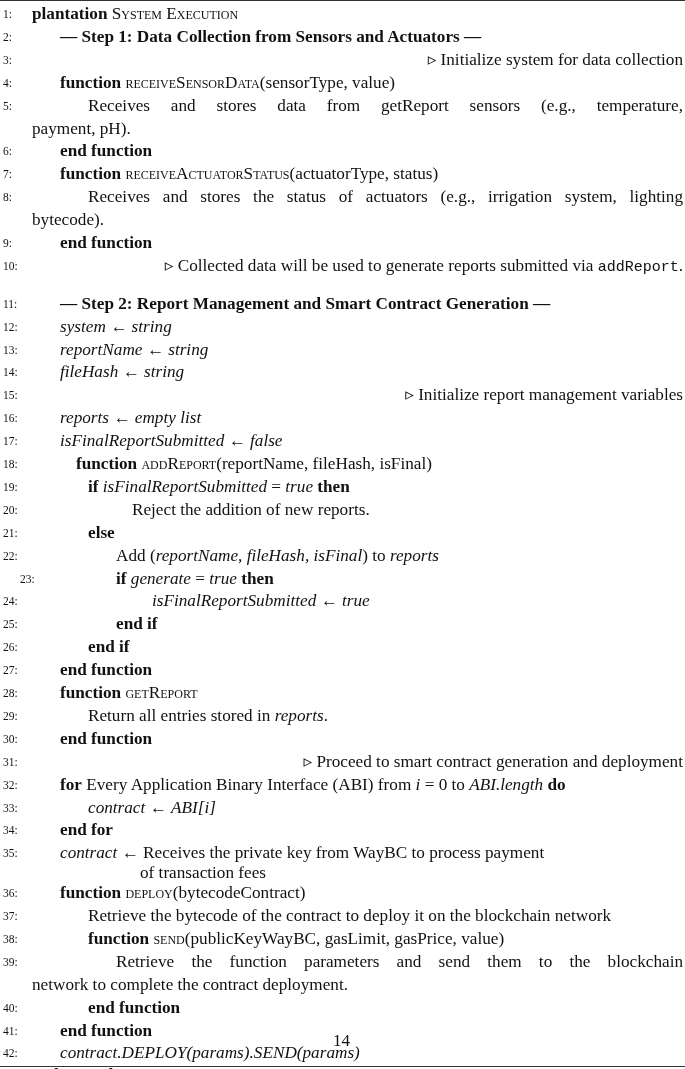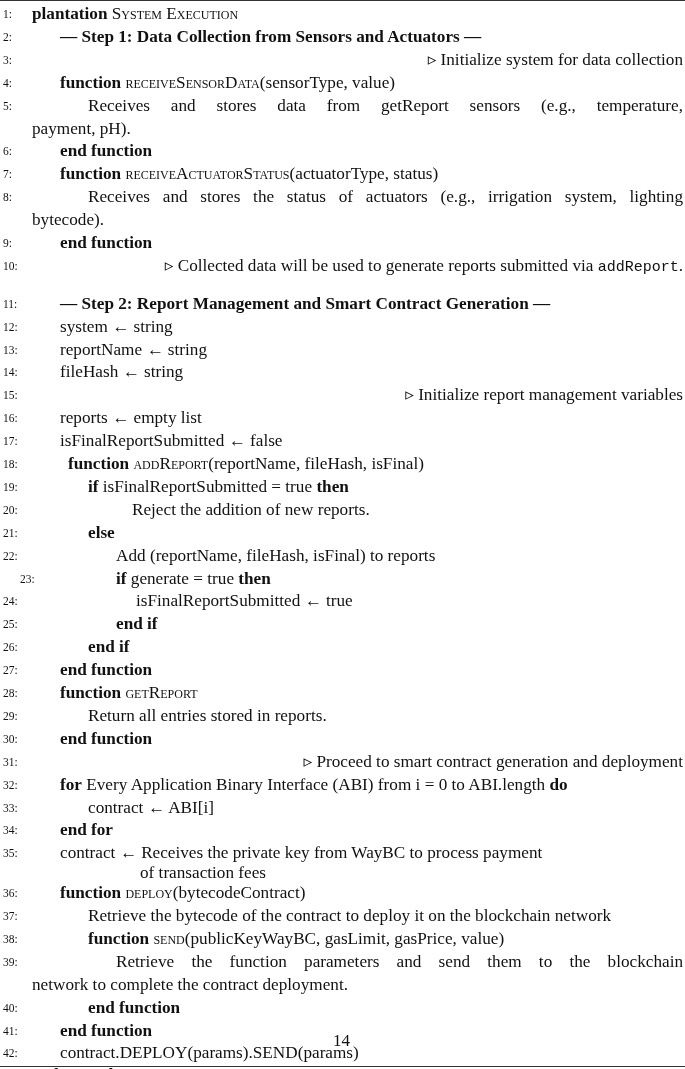--- a/index.html
+++ b/index.html
@@ -17,21 +17,21 @@
       position: absolute; left: 0; width: 685px;
       font-size: 17.2px; line-height: 20px; white-space: nowrap;
     }
     .ln {
       position: absolute; left: 3px; width: 30px;
       font-size: 11.5px; text-align: right; padding-right: 0;
     }
     .txt { position: absolute; white-space: nowrap; }
     .kw { font-weight: bold; }
     .sc { font-variant: small-caps; }
-    .it { }
+    .it { font-style: italic; }
     .tt { font-family: "Liberation Mono", "DejaVu Sans Mono", monospace; font-size: 15px; }
     .cmt { position: absolute; right: 2px; white-space: nowrap; }
     .just { text-align: justify; text-align-last: justify; }
     .pagenum {
       position: absolute; left: 333px; top: 1029px; font-size: 17px;
     }
   </style>
 </head>
 <body>
 
@@ -134,21 +134,21 @@
     <span class="txt" style="left:60px"><span class="it">reports</span><span> ← </span><span class="it">empty list</span></span>
   </div>
 
   <div class="line" style="top: 430px;">
     <span class="ln" style="left:3px;width:auto">17:</span>
     <span class="txt" style="left:60px"><span class="it">isFinalReportSubmitted</span><span> ← </span><span class="it">false</span></span>
   </div>
 
   <div class="line" style="top: 453px;">
     <span class="ln" style="left:3px;width:auto">18:</span>
-    <span class="txt" style="left:68px">
+    <span class="txt" style="left:76px">
       <span class="kw">function</span>
       <span class="sc">addReport</span><span>(reportName, fileHash, isFinal)</span>
     </span>
   </div>
 
   <div class="line" style="top: 476px;">
     <span class="ln" style="left:3px;width:auto">19:</span>
     <span class="txt" style="left:88px"><span class="kw">if</span> <span class="it">isFinalReportSubmitted</span><span> = </span><span class="it">true</span> <span class="kw">then</span></span>
   </div>
 
@@ -167,21 +167,21 @@
     <span class="txt" style="left:116px"><span>Add (</span><span class="it">reportName, fileHash, isFinal</span><span>) to </span><span class="it">reports</span></span>
   </div>
 
   <div class="line" style="top: 568px;">
     <span class="ln" style="left:20px;width:auto">23:</span>
     <span class="txt" style="left:116px"><span class="kw">if</span> <span class="it">generate</span><span> = </span><span class="it">true</span> <span class="kw">then</span></span>
   </div>
 
   <div class="line" style="top: 590px;">
     <span class="ln" style="left:3px;width:auto">24:</span>
-    <span class="txt" style="left:136px"><span class="it">isFinalReportSubmitted</span><span> ← </span><span class="it">true</span></span>
+    <span class="txt" style="left:152px"><span class="it">isFinalReportSubmitted</span><span> ← </span><span class="it">true</span></span>
   </div>
 
   <div class="line" style="top: 613px;">
     <span class="ln" style="left:3px;width:auto">25:</span>
     <span class="txt kw" style="left:116px">end if</span>
   </div>
 
   <div class="line" style="top: 636px;">
     <span class="ln" style="left:3px;width:auto">26:</span>
     <span class="txt kw" style="left:88px">end if</span>

